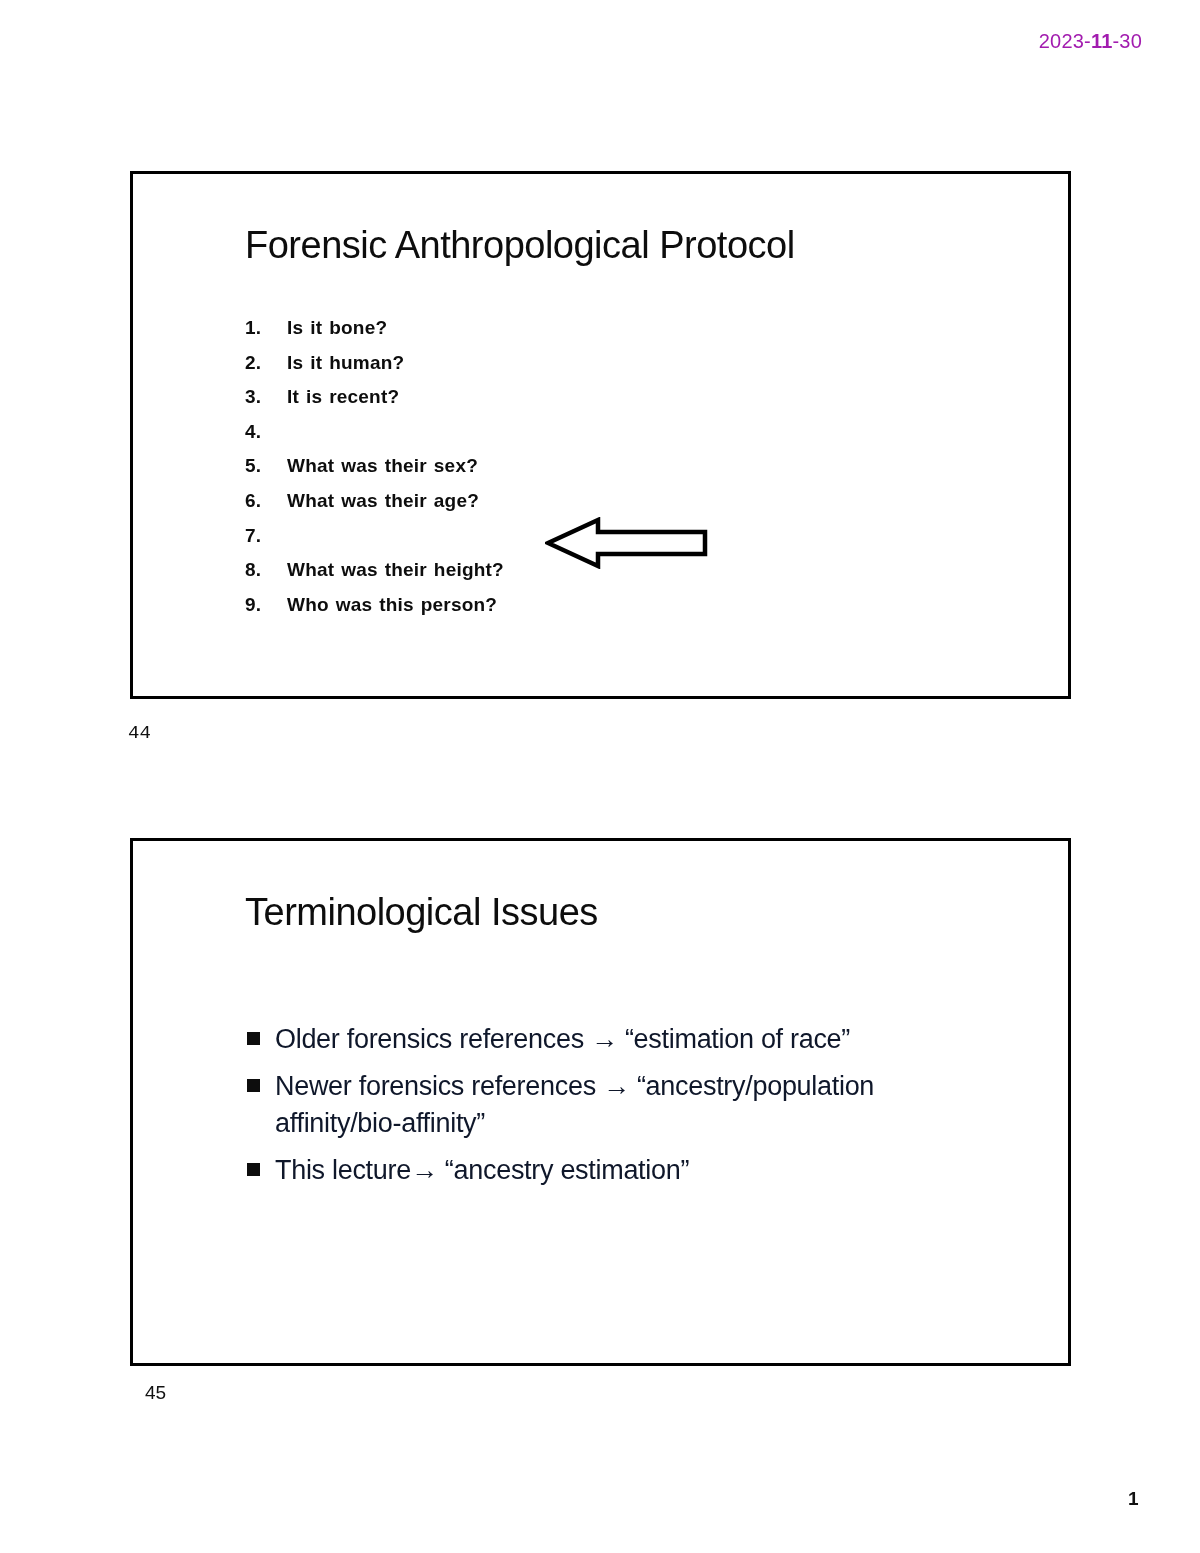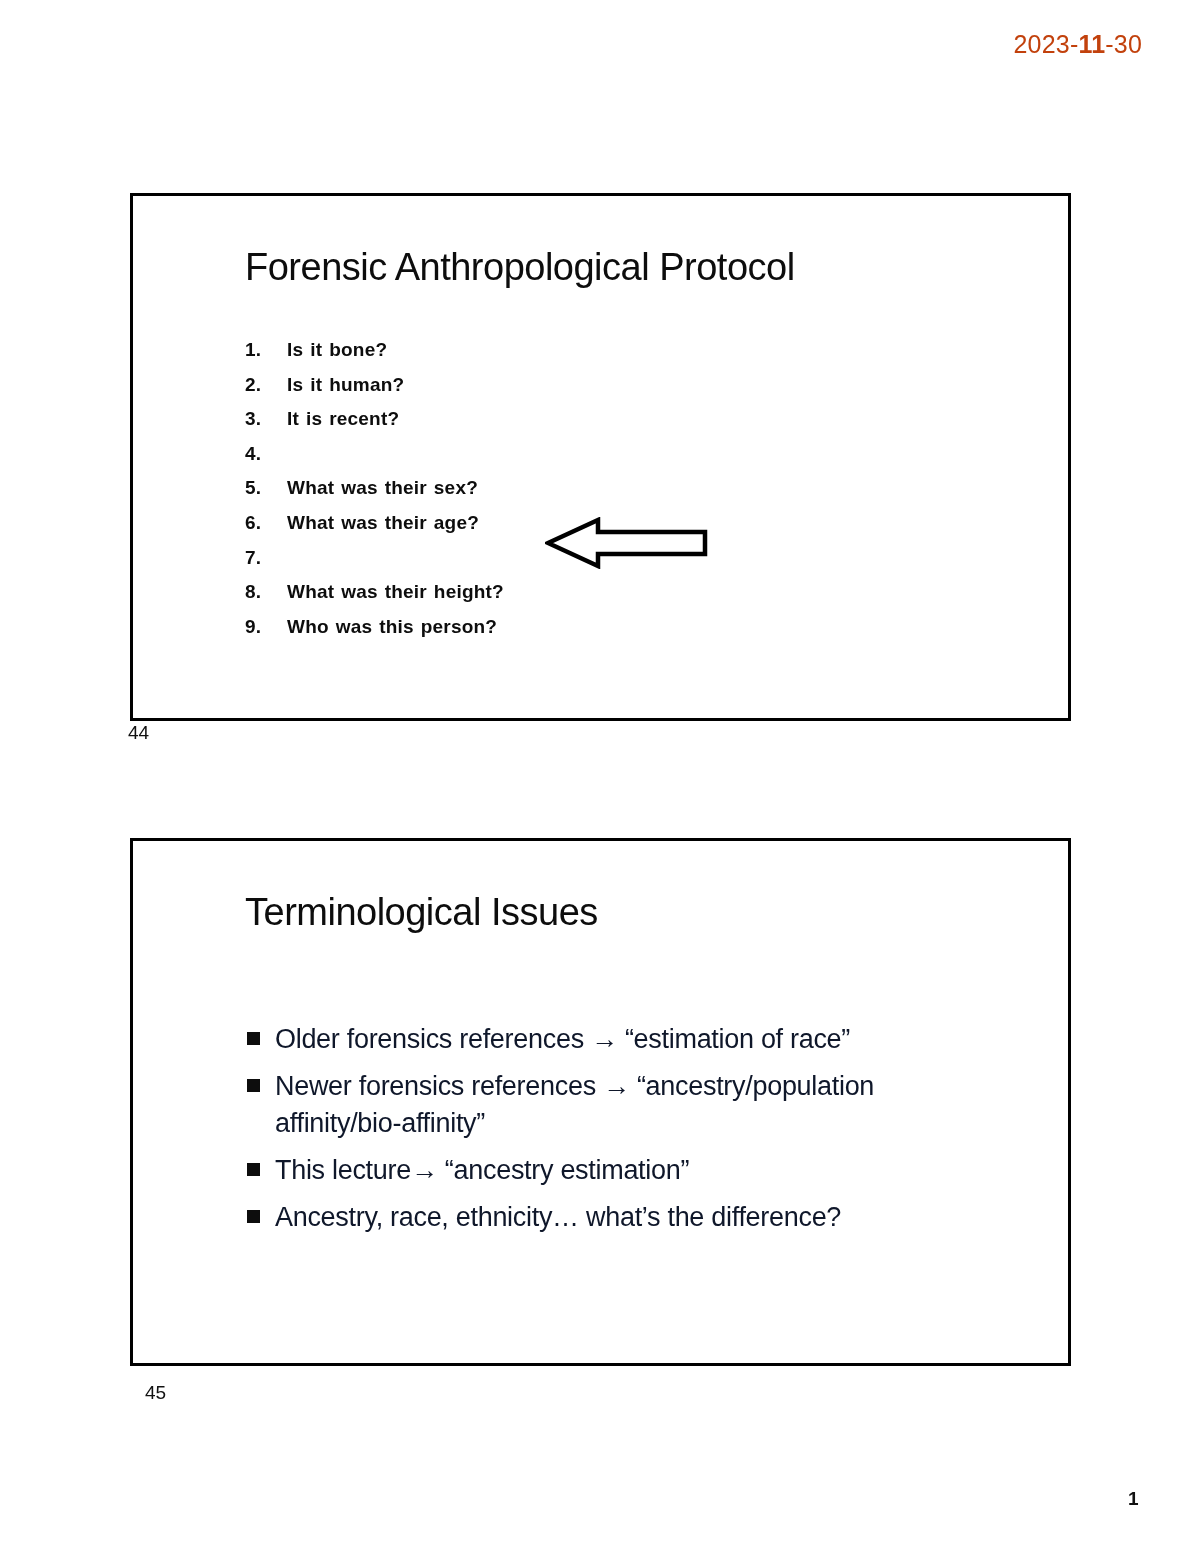--- a/index.html
+++ b/index.html
@@ -10,34 +10,34 @@
     height: 1553px;
     background: #ffffff;
     color: #111111;
     font-family: "Liberation Sans", "DejaVu Sans", sans-serif;
     overflow: hidden;
   }
   .date-header {
     position: absolute;
     top: 30px;
     right: 58px;
-    font-size: 25px;
+    font-size: 20px;
     letter-spacing: 0.2px;
-    color: #c2410c;
+    color: #a21caf;
   }
   .date-header .bold { font-weight: 700; }
   .slide-box {
     position: absolute;
     left: 130px;
     width: 941px;
     height: 528px;
     border: 3px solid #000000;
     background: #ffffff;
   }
-  .slide-box.first { top: 193px; }
+  .slide-box.first { top: 171px; }
   .slide-box.second { top: 838px; }
   .slide-title {
     position: absolute;
     left: 112px;
     top: 50px;
     font-size: 38px;
     font-weight: 400;
     letter-spacing: -0.5px;
     color: #0d0d0d;
     white-space: nowrap;
@@ -92,21 +92,21 @@
     height: 13px;
     background: #0d0d0d;
   }
   .bullet-list .btext { max-width: 700px; }
   .slide-number {
     position: absolute;
     left: 128px;
     font-size: 19px;
     color: #111111;
   }
-  .slide-number.n44 { top: 722px; }
+  .slide-number.n44 { top: 722px; font-family: Liberation Mono, monospace; }
   .slide-number.n45 { top: 1382px; margin-left: 17px; }
   .page-number {
     position: absolute;
     left: 1128px;
     top: 1488px;
     font-size: 19px;
     font-weight: 700;
     color: #111111;
   }
   .pointer-arrow {
@@ -192,24 +192,20 @@
         <li>
           <span class="sq"></span>
           <span class="btext">Newer forensics references → “ancestry/population affinity/bio-affinity”</span>
         </li>
 
         <li>
           <span class="sq"></span>
           <span class="btext">This lecture→ “ancestry estimation”</span>
         </li>
 
-        <li>
-          <span class="sq"></span>
-          <span class="btext">Ancestry, race, ethnicity… what’s the difference?</span>
-        </li>
       </ul>
   </div>
 
   <div class="slide-number n45">45</div>
 
   <div class="page-number">1</div>
 
 </div>
 
 </body></html>

